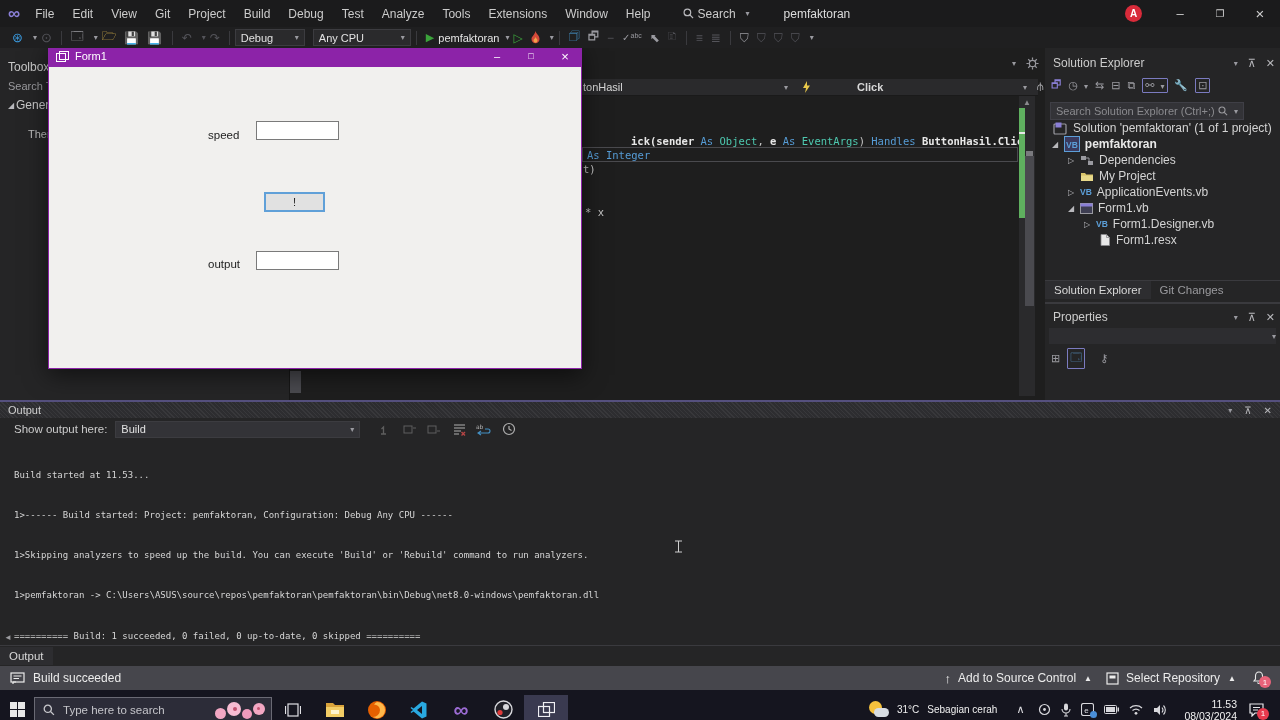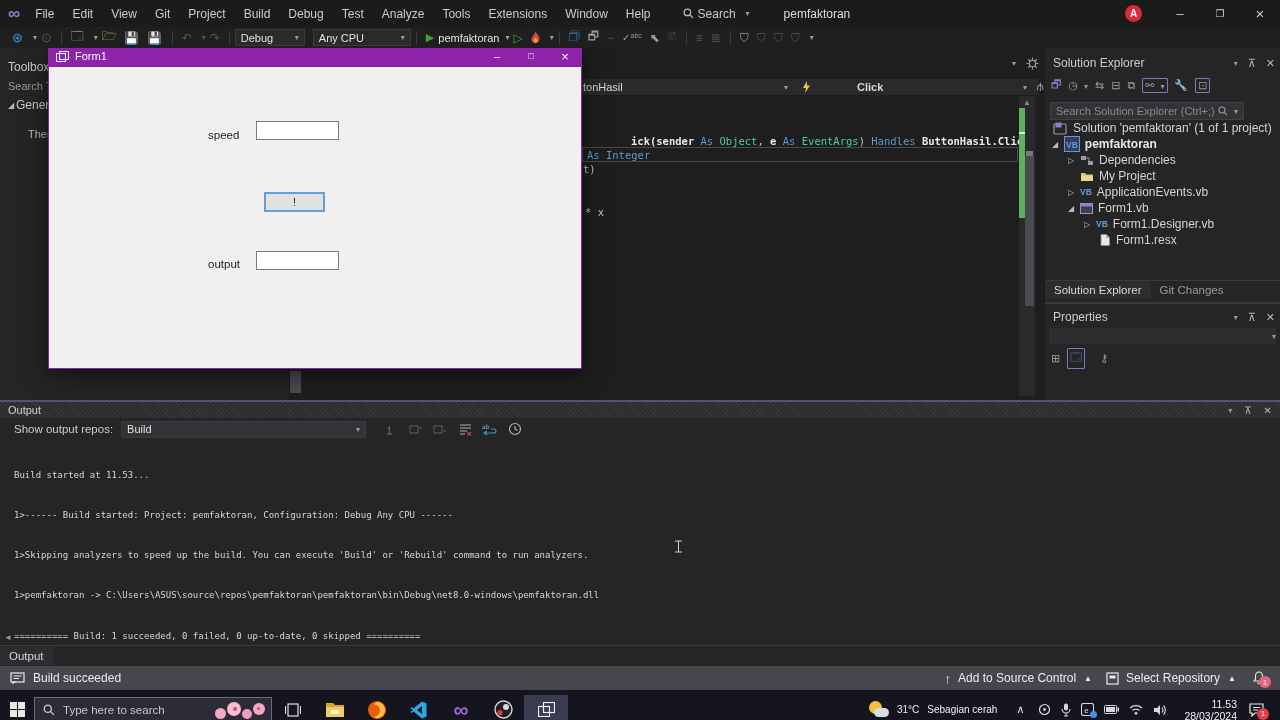--- a/index.html
+++ b/index.html
@@ -372,21 +372,21 @@
 
   <div id="outputpanel" class="abs">
     <div class="row hatch" style="height:16px; background-color:#2d2d30; padding:0 8px;">
       <span class="out-title">Output</span>
       <span style="flex:1"></span>
       <span class="dd-arrow">▾</span>
       <span class="pane-glyph" style="margin-left:12px; font-size:10px;">⊼</span>
       <span class="pane-glyph" style="margin-left:12px; font-size:10px;">✕</span>
     </div>
     <div class="row" style="height:22px; padding-left:14px;">
-      <span style="color:#cccccc; font-size:11.5px;">Show output repos:</span>
+      <span style="color:#cccccc; font-size:11.5px;">Show output here:</span>
       <span class="combo" style="width:245px; margin-left:8px; background:#333337;">
         <span>Build</span>
         <span class="dd-arrow">▾</span>
       </span>
       <span style="width:14px"></span>
       <span class="out-ico dis">
           <svg width="14" height="13" viewBox="0 0 14 13">
             <path d="M2 11 L7 11 M4.5 11 V4 L2.5 6" stroke="#c8c8c8" fill="none" stroke-width="1.3"></path>
           </svg>
         </span>
@@ -583,21 +583,21 @@
         </svg>
       </span>
     <span style="margin:0 5px;">
         <svg width="14" height="12" viewBox="0 0 14 12">
           <polygon points="1,4 4,4 7,1 7,11 4,8 1,8" fill="#d8d8dc"></polygon>
           <path d="M9 3.5 A4 4 0 0 1 9 8.5 M10.5 1.5 A6.5 6.5 0 0 1 10.5 10.5" fill="none" stroke="#d8d8dc" stroke-width="1.1"></path>
         </svg>
       </span>
     <span class="clock" style="margin:0 12px;">
       <div>11.53</div>
-      <div>28/03/2024</div>
+      <div>08/03/2024</div>
     </span>
     <span style="position:relative; margin-right:16px;">
       <svg width="15" height="14" viewBox="0 0 15 14">
           <path d="M1 1 H14 V10 H6 L3 13 V10 H1 Z" fill="none" stroke="#e8e8ec" stroke-width="1.2"></path>
           <path d="M4 4.5 H11 M4 7 H9" stroke="#e8e8ec" stroke-width="1"></path>
         </svg>
       <span class="badge">1</span>
     </span>
   </div>
 

